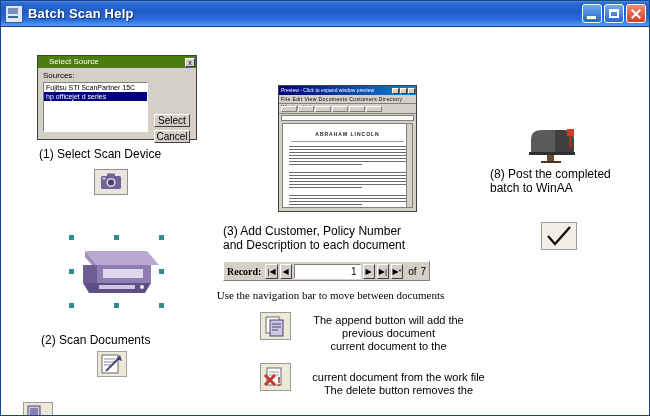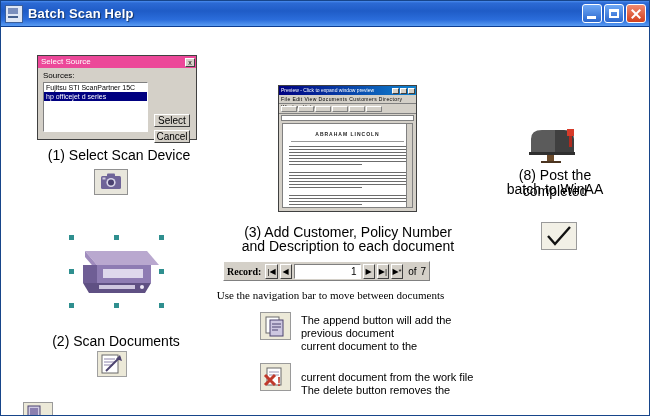--- a/index.html
+++ b/index.html
@@ -108,24 +108,24 @@
     position: absolute;
     left: 36px; top: 28px;
     width: 160px;
     height: 85px;
     background: #d4d0c8;
     border: 1px solid #404040;
     box-sizing: border-box;
   }
   .dialog-title {
     height: 12px;
-    background: #ec4899;
+    background: #4d7c0f;
     color: #ffffff;
     font-size: 8px;
-    padding-left: 3px;
+    padding-left: 11px;
     line-height: 12px;
     display: flex;
     align-items: center;
     justify-content: space-between;
   }
   .dialog-close {
     width: 10px; height: 9px;
     background: #d4d0c8;
     border: 1px solid #ffffff;
     border-right-color: #404040;
@@ -181,23 +181,23 @@
     text-align: center;
     color: #000;
     box-sizing: border-box;
   }
   .dlg-btn.select { top: 46px; }
   .dlg-btn.cancel { top: 62px; }
 
   
   .caption {
     position: absolute;
-    font-size: 14px;
+    font-size: 12px;
     color: #000000;
-    text-align: center;
+    text-align: left;
   }
 
   
   .icon-tile {
     position: absolute;
     background: #ece9d8;
     border: 1px solid #a0a0a0;
     box-sizing: border-box;
   }
 
@@ -376,20 +376,21 @@
     width: 31px; height: 28px;
     background: #ece9d8;
     border: 1px solid #9a9a9a;
     box-sizing: border-box;
   }
   .rowtext {
     position: absolute;
     font-size: 11px;
     color: #000;
     line-height: 13px;
+    text-align: center;
   }
 
   
   .mailbox {
     position: absolute;
     left: 520px; top: 94px;
     width: 62px; height: 42px;
   }
   .post-caption {
     left: 489px; top: 140px;

